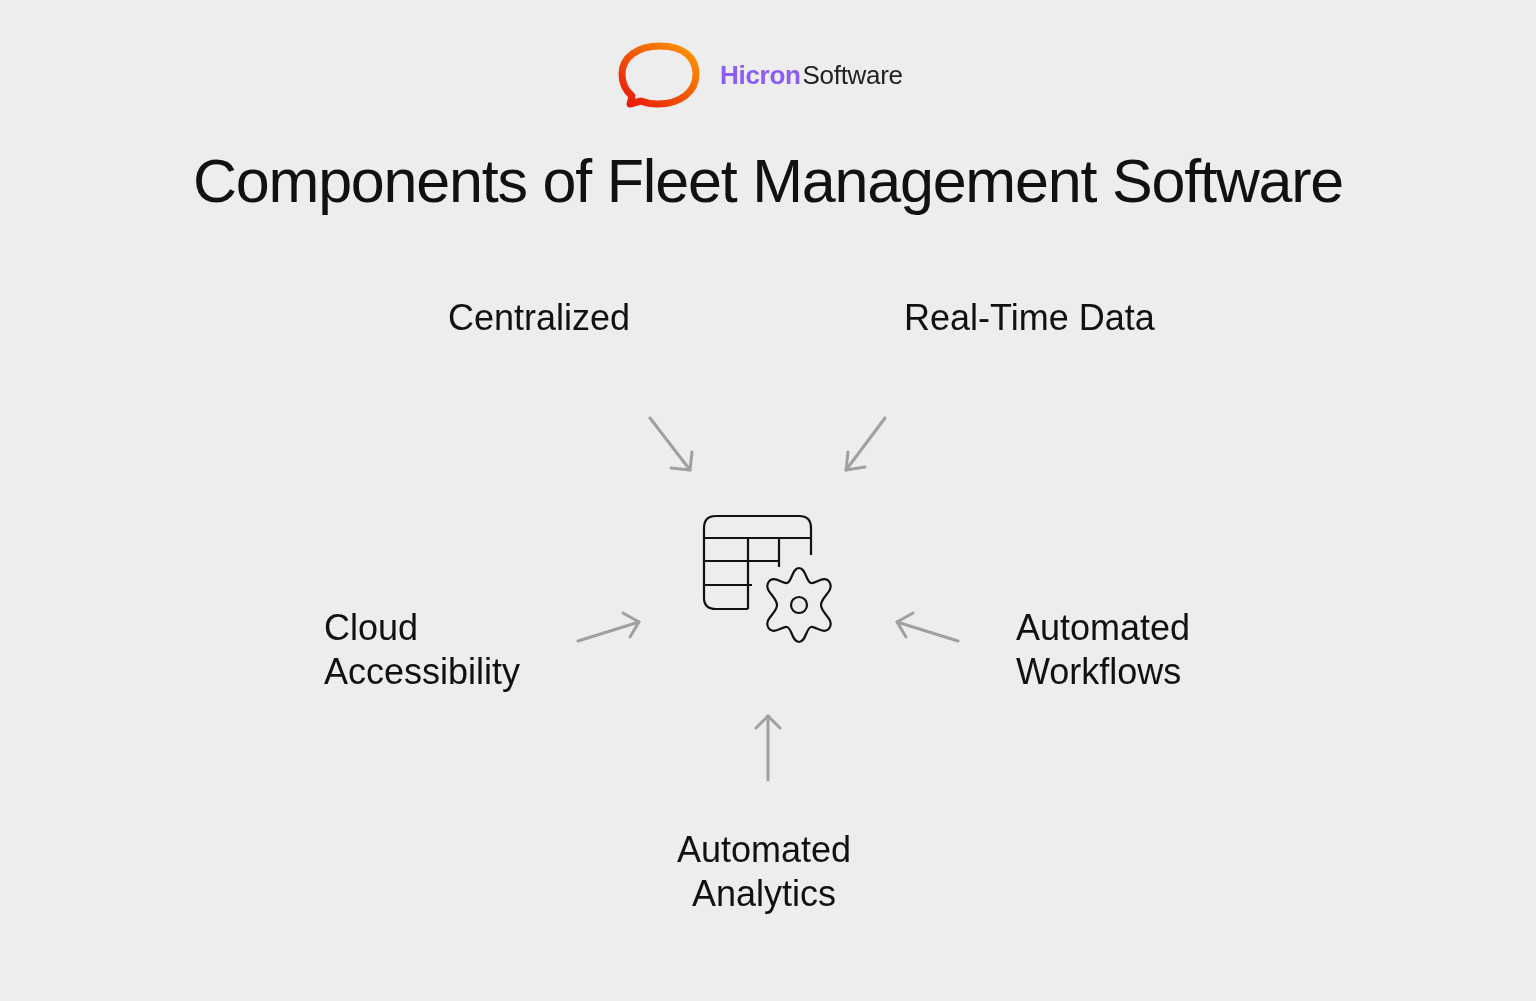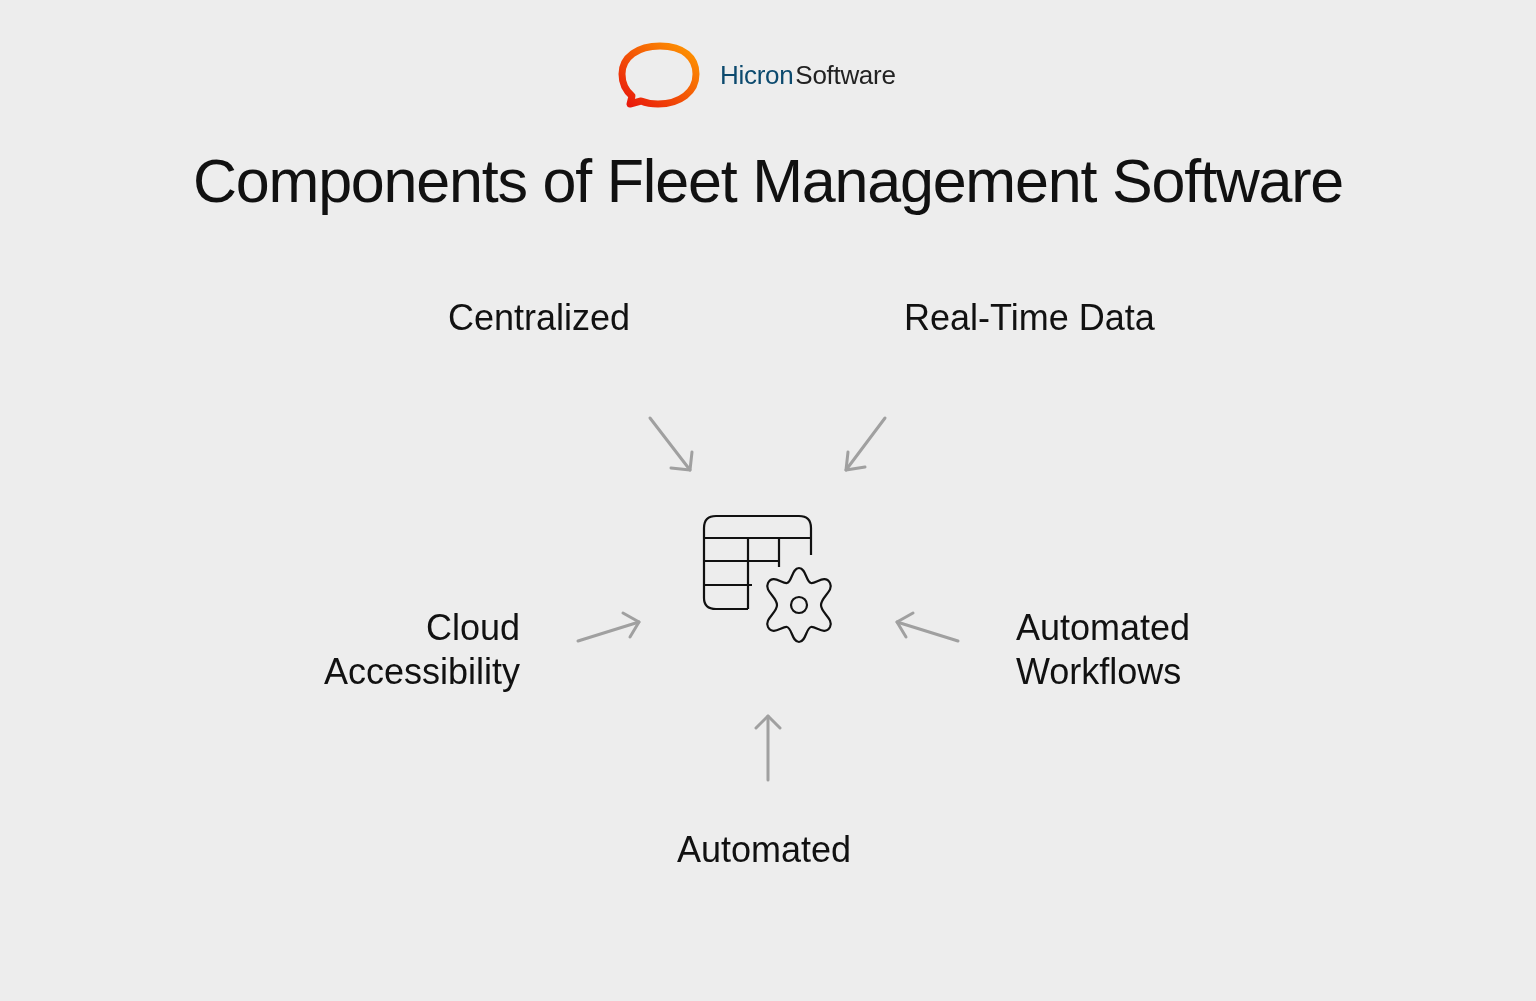--- a/index.html
+++ b/index.html
@@ -7,28 +7,28 @@
       width: 1536px; height: 1001px;
       background: #ededed;
       position: relative;
       overflow: hidden;
       font-family: "Liberation Sans", "DejaVu Sans", sans-serif;
       color: #111;
     }
     .abs { position: absolute; }
     .logo { left: 618px; top: 42px; display: flex; align-items: center; }
     .logo-text { position: absolute; left: 720px; top: 60px; font-size: 26px; letter-spacing: -0.3px; white-space: nowrap; }
-    .logo-text .b { font-weight: 400; color: #0c4a6e; }
+    .logo-text .b { font-weight: 700; color: #8b5cf6; }
     .logo-text .l { font-weight: 400; color: #222; margin-left: 2px; }
     .title {
       left: 0; width: 1536px; top: 146px; text-align: center;
       font-size: 61px; font-weight: 400; letter-spacing: -1.2px; color: #111;
     }
     .label { font-size: 36px; line-height: 44px; color: #111; white-space: nowrap; }
-    .right { text-align: right; }
+    .right { }
     .center { text-align: center; }
     svg.arrows { position: absolute; left: 0; top: 0; }
   </style>
 </head>
 <body>
 
 <div class="abs logo">
   <svg width="84" height="68" viewBox="0 0 84 68">
     <defs>
       <linearGradient id="lg" x1="1" y1="0" x2="0" y2="1">
@@ -54,20 +54,21 @@
 <div class="abs label right" style="right: 1016px; top: 606px;">
   <div>Cloud</div>
   <div>Accessibility</div>
 </div>
 <div class="abs label" style="left: 1016px; top: 606px;">
   <div>Automated</div>
   <div>Workflows</div>
 </div>
 <div class="abs label center" style="left: 614px; width: 300px; top: 828px;">
   <div>Automated</div>
+  <div>Analytics</div>
 </div>
 
 <svg class="arrows" width="1536" height="1001" viewBox="0 0 1536 1001">
   <g stroke="#a0a0a0" stroke-width="3" fill="none" stroke-linecap="round" stroke-linejoin="round">
     <g>
       <line x1="650" y1="418" x2="690" y2="470"></line>
       <polyline points="671,468 690,470 692,452"></polyline>
     </g>
     <g>
       <line x1="885" y1="418" x2="846" y2="470"></line>

